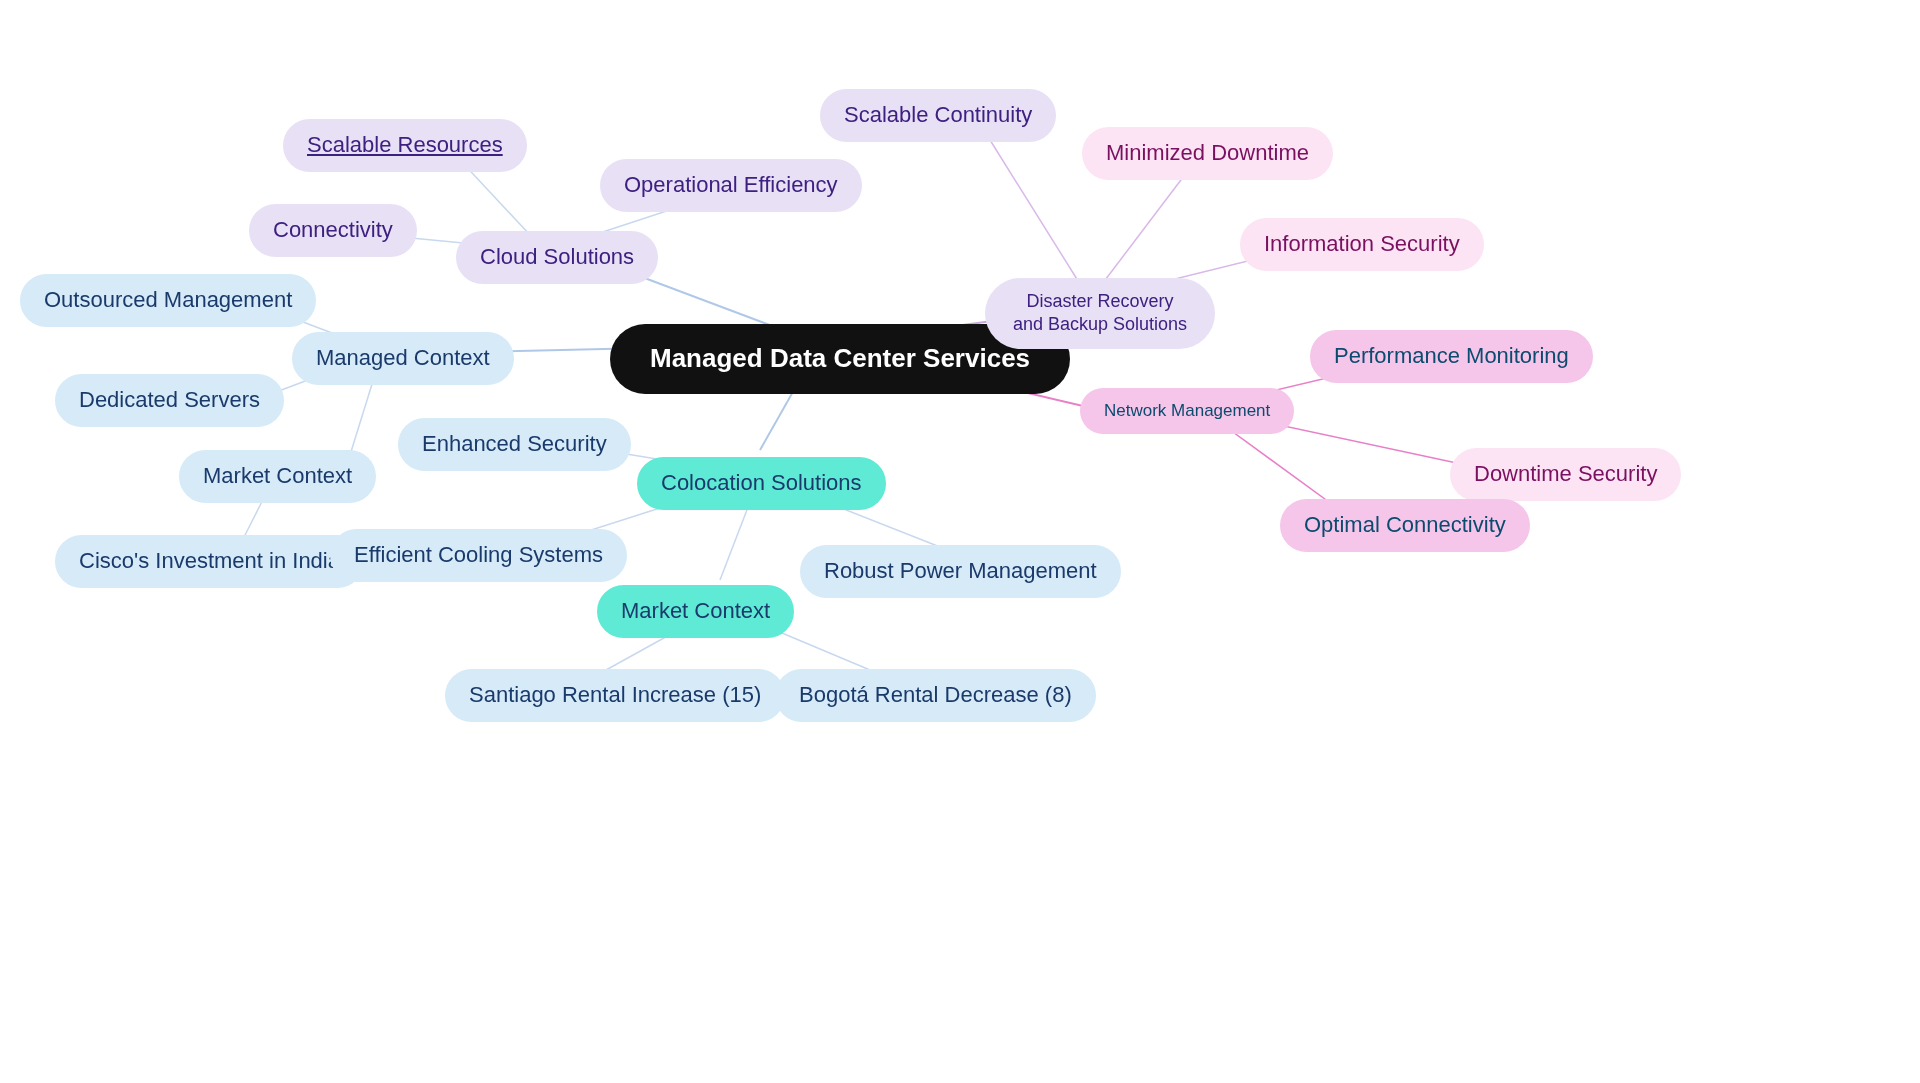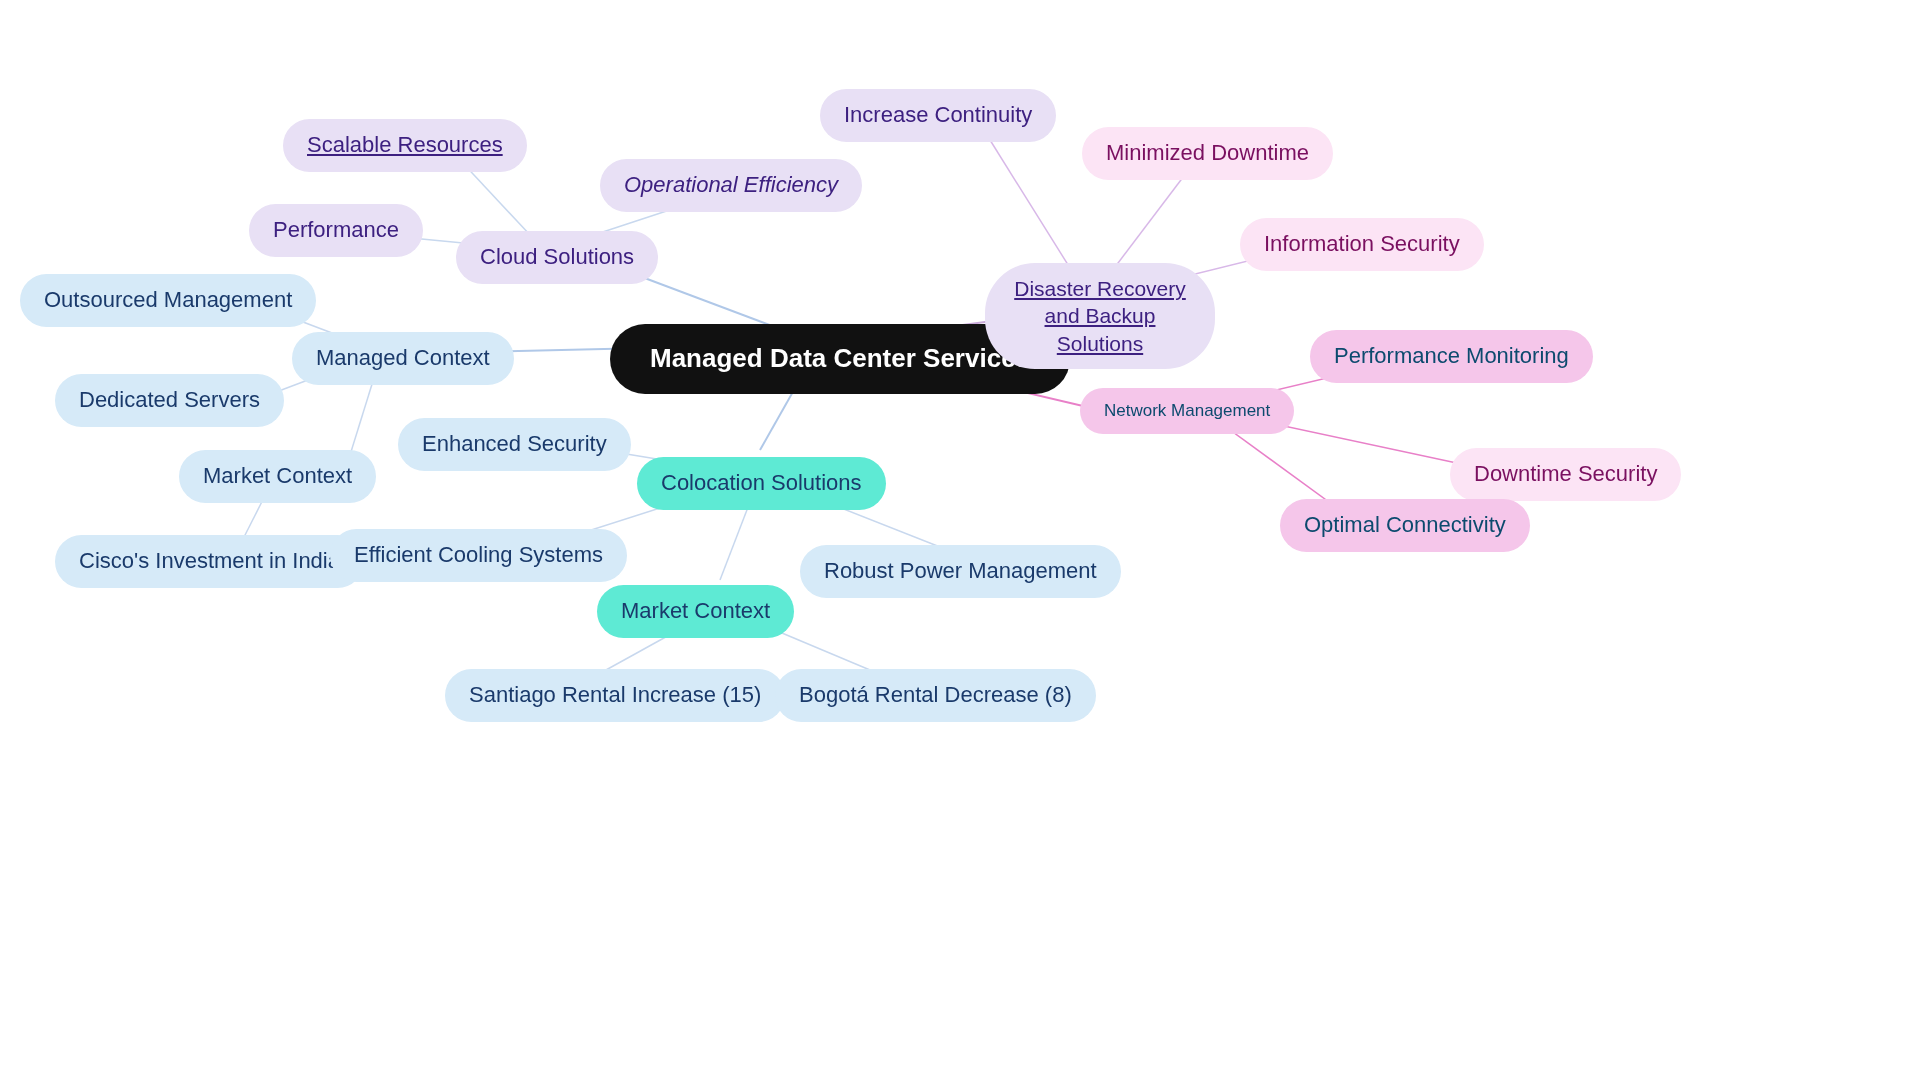--- a/index.html
+++ b/index.html
@@ -120,23 +120,23 @@
 
   <line x1="1200" y1="408" x2="1340" y2="510" stroke="#e880c8" stroke-width="1.5"></line>
 </svg>
 
 <div class="node node-center" style="left: 610px; top: 324px; padding: 18px 40px; font-size: 26px;">Managed Data Center Services</div>
 
 <div class="node node-purple" style="left: 456px; top: 231px;">Cloud Solutions</div>
 
 <div class="node node-purple" style="left: 283px; top: 119px; text-decoration: underline;">Scalable Resources</div>
 
-<div class="node node-purple" style="left: 249px; top: 204px;">Performance</div>
+<div class="node node-purple" style="left: 249px; top: 204px;">Connectivity</div>
 
-<div class="node node-purple" style="left: 600px; top: 159px; font-style: italic;">Operational Efficiency</div>
+<div class="node node-purple" style="left: 600px; top: 159px;">Operational Efficiency</div>
 
 <div class="node node-blue" style="left: 292px; top: 332px;">Managed Context</div>
 
 <div class="node node-blue" style="left: 20px; top: 274px;">Outsourced Management</div>
 
 <div class="node node-blue" style="left: 55px; top: 374px;">Dedicated Servers</div>
 
 <div class="node node-blue" style="left: 179px; top: 450px;">Market Context</div>
 
 <div class="node node-blue" style="left: 55px; top: 535px;">Cisco's Investment in India</div>
@@ -148,23 +148,23 @@
 <div class="node node-blue" style="left: 330px; top: 529px;">Efficient Cooling Systems</div>
 
 <div class="node node-blue-medium" style="left: 597px; top: 585px;">Market Context</div>
 
 <div class="node node-blue" style="left: 800px; top: 545px;">Robust Power Management</div>
 
 <div class="node node-blue" style="left: 445px; top: 669px;">Santiago Rental Increase (15)</div>
 
 <div class="node node-blue" style="left: 775px; top: 669px;">Bogotá Rental Decrease (8)</div>
 
-<div class="node node-purple node-wrap" style="left: 985px; top: 263px; white-space: normal; max-width: 230px; font-size: 21px; text-decoration: underline;">Disaster Recovery and Backup Solutions</div>
+<div class="node node-purple node-wrap" style="left: 985px; top: 278px; white-space: normal; max-width: 230px; font-size: 18px;">Disaster Recovery and Backup Solutions</div>
 
-<div class="node node-purple" style="left: 820px; top: 89px;">Increase Continuity</div>
+<div class="node node-purple" style="left: 820px; top: 89px;">Scalable Continuity</div>
 
 <div class="node node-pink-light" style="left: 1082px; top: 127px; text-align: right;">Minimized Downtime</div>
 
 <div class="node node-pink-light" style="left: 1240px; top: 218px;">Information Security</div>
 
 <div class="node node-pink" style="left: 1080px; top: 388px; font-size: 17px;">Network Management</div>
 
 <div class="node node-pink" style="left: 1310px; top: 330px;">Performance Monitoring</div>
 
 <div class="node node-pink-light" style="left: 1450px; top: 448px;">Downtime Security</div>

